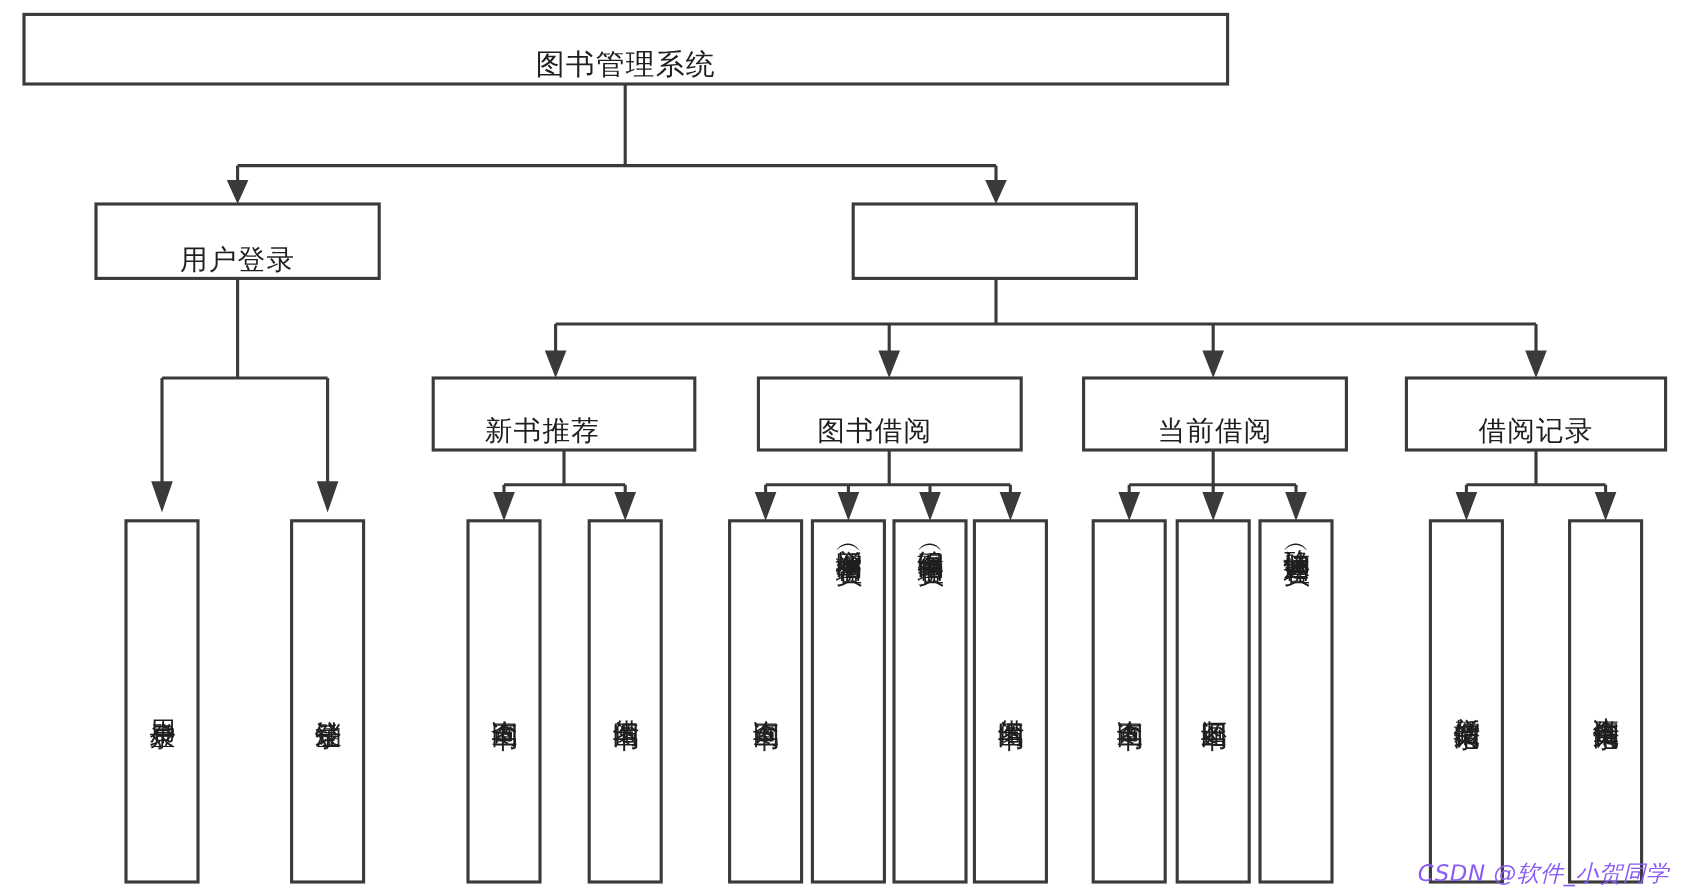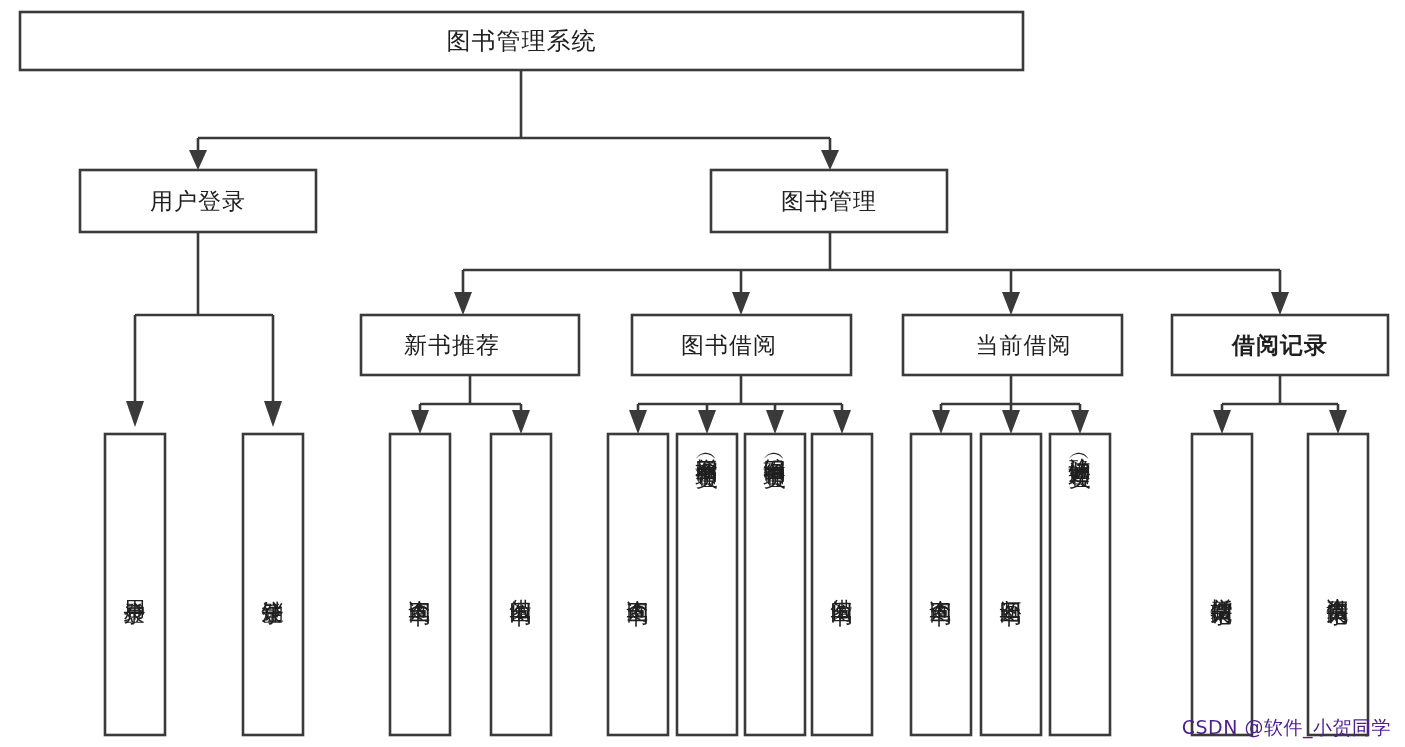--- a/index.html
+++ b/index.html
@@ -54,44 +54,45 @@
     font-family: "DejaVu Sans", "Liberation Sans", sans-serif;
     font-size: 22px;
     line-height: 1.05;
     color: #1f1f1f;
     letter-spacing: 1.5px;
     white-space: nowrap;
   }
   .htext-wrap {
     position: absolute;
     display: flex;
-    align-items: center;
+    align-items: flex-end;
     justify-content: center;
     pointer-events: none;
   }
   .htext {
     font-family: "DejaVu Sans", "Liberation Sans", sans-serif;
     font-size: 23px;
     color: #1f1f1f;
     white-space: nowrap;
     letter-spacing: 1px;
   }
   .htext.title {
     font-size: 24px;
   }
   #watermark {
     position: absolute;
     right: 14px;
     bottom: 6px;
     font-family: "DejaVu Sans", "Liberation Sans", sans-serif;
     font-size: 19px;
-    color: #4c1d95;
+    color: #8b5cf6;
     letter-spacing: 0.5px;
     white-space: nowrap;
     user-select: none;
+    font-style: italic;
   }
 </style>
 </head>
 <body>
 
 <div id="diagram-root">
 
   <svg id="flow" viewBox="0 0 1405 747">
 
     <g>
@@ -188,37 +189,34 @@
   </svg>
 
   <div class="htext-wrap" style="left:20px; top:12px; width:1003px; height:58px;">
     <span class="htext title">图书管理系统</span>
   </div>
 
   <div class="htext-wrap" style="left:80px; top:170px; width:236px; height:62px;">
     <span class="htext">用户登录</span>
   </div>
 
-  <div class="htext-wrap" style="left:711px; top:170px; width:236px; height:62px;">
-    <span class="htext">图书管理</span>
-  </div>
 
   <div class="htext-wrap" style="left:361px; top:315px; width:182px; height:60px;">
     <span class="htext">新书推荐</span>
   </div>
 
   <div class="htext-wrap" style="left:632px; top:315px; width:194px; height:60px;">
     <span class="htext">图书借阅</span>
   </div>
 
-  <div class="htext-wrap" style="left:903px; top:315px; width:219px; height:60px;padding-left:11px;">
+  <div class="htext-wrap" style="left:903px; top:315px; width:219px; height:60px;">
     <span class="htext">当前借阅</span>
   </div>
 
-  <div class="htext-wrap" style="left:1172px; top:315px; width:216px; height:60px;font-weight:bold;">
+  <div class="htext-wrap" style="left:1172px; top:315px; width:216px; height:60px;">
     <span class="htext">借阅记录</span>
   </div>
 
   <div class="vtext-wrap" style="left:105px; top:434px; width:60px; height:301px; align-items:center;">
     <span class="vtext">用户登录</span>
   </div>
   <div class="vtext-wrap" style="left:243px; top:434px; width:60px; height:301px; align-items:center;">
     <span class="vtext">注销登录</span>
   </div>
 

